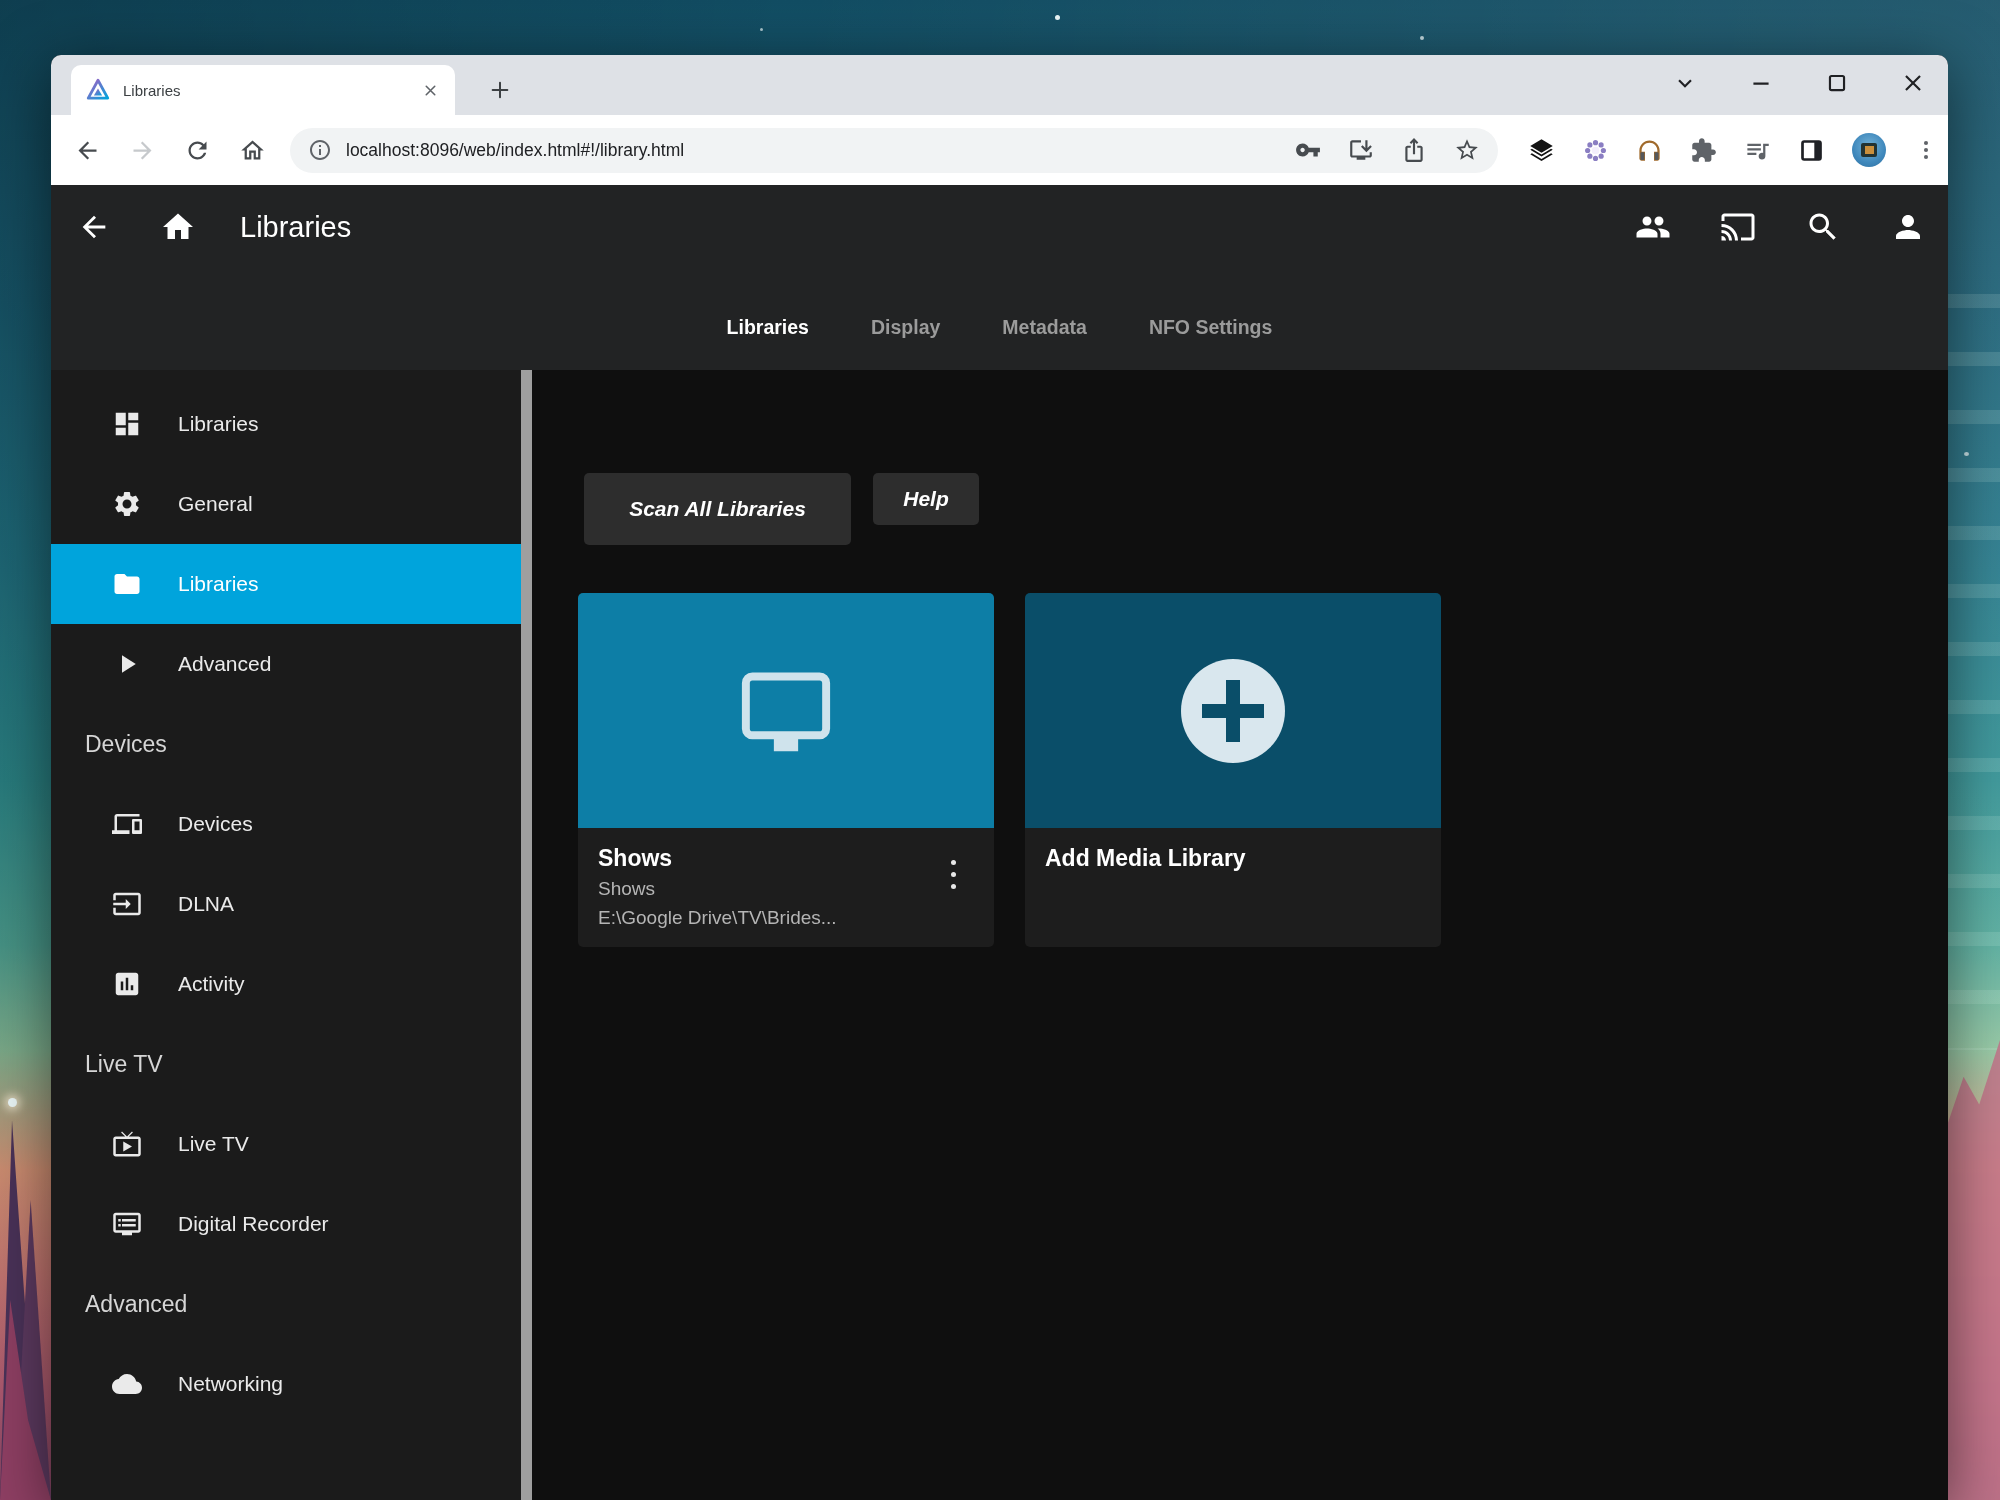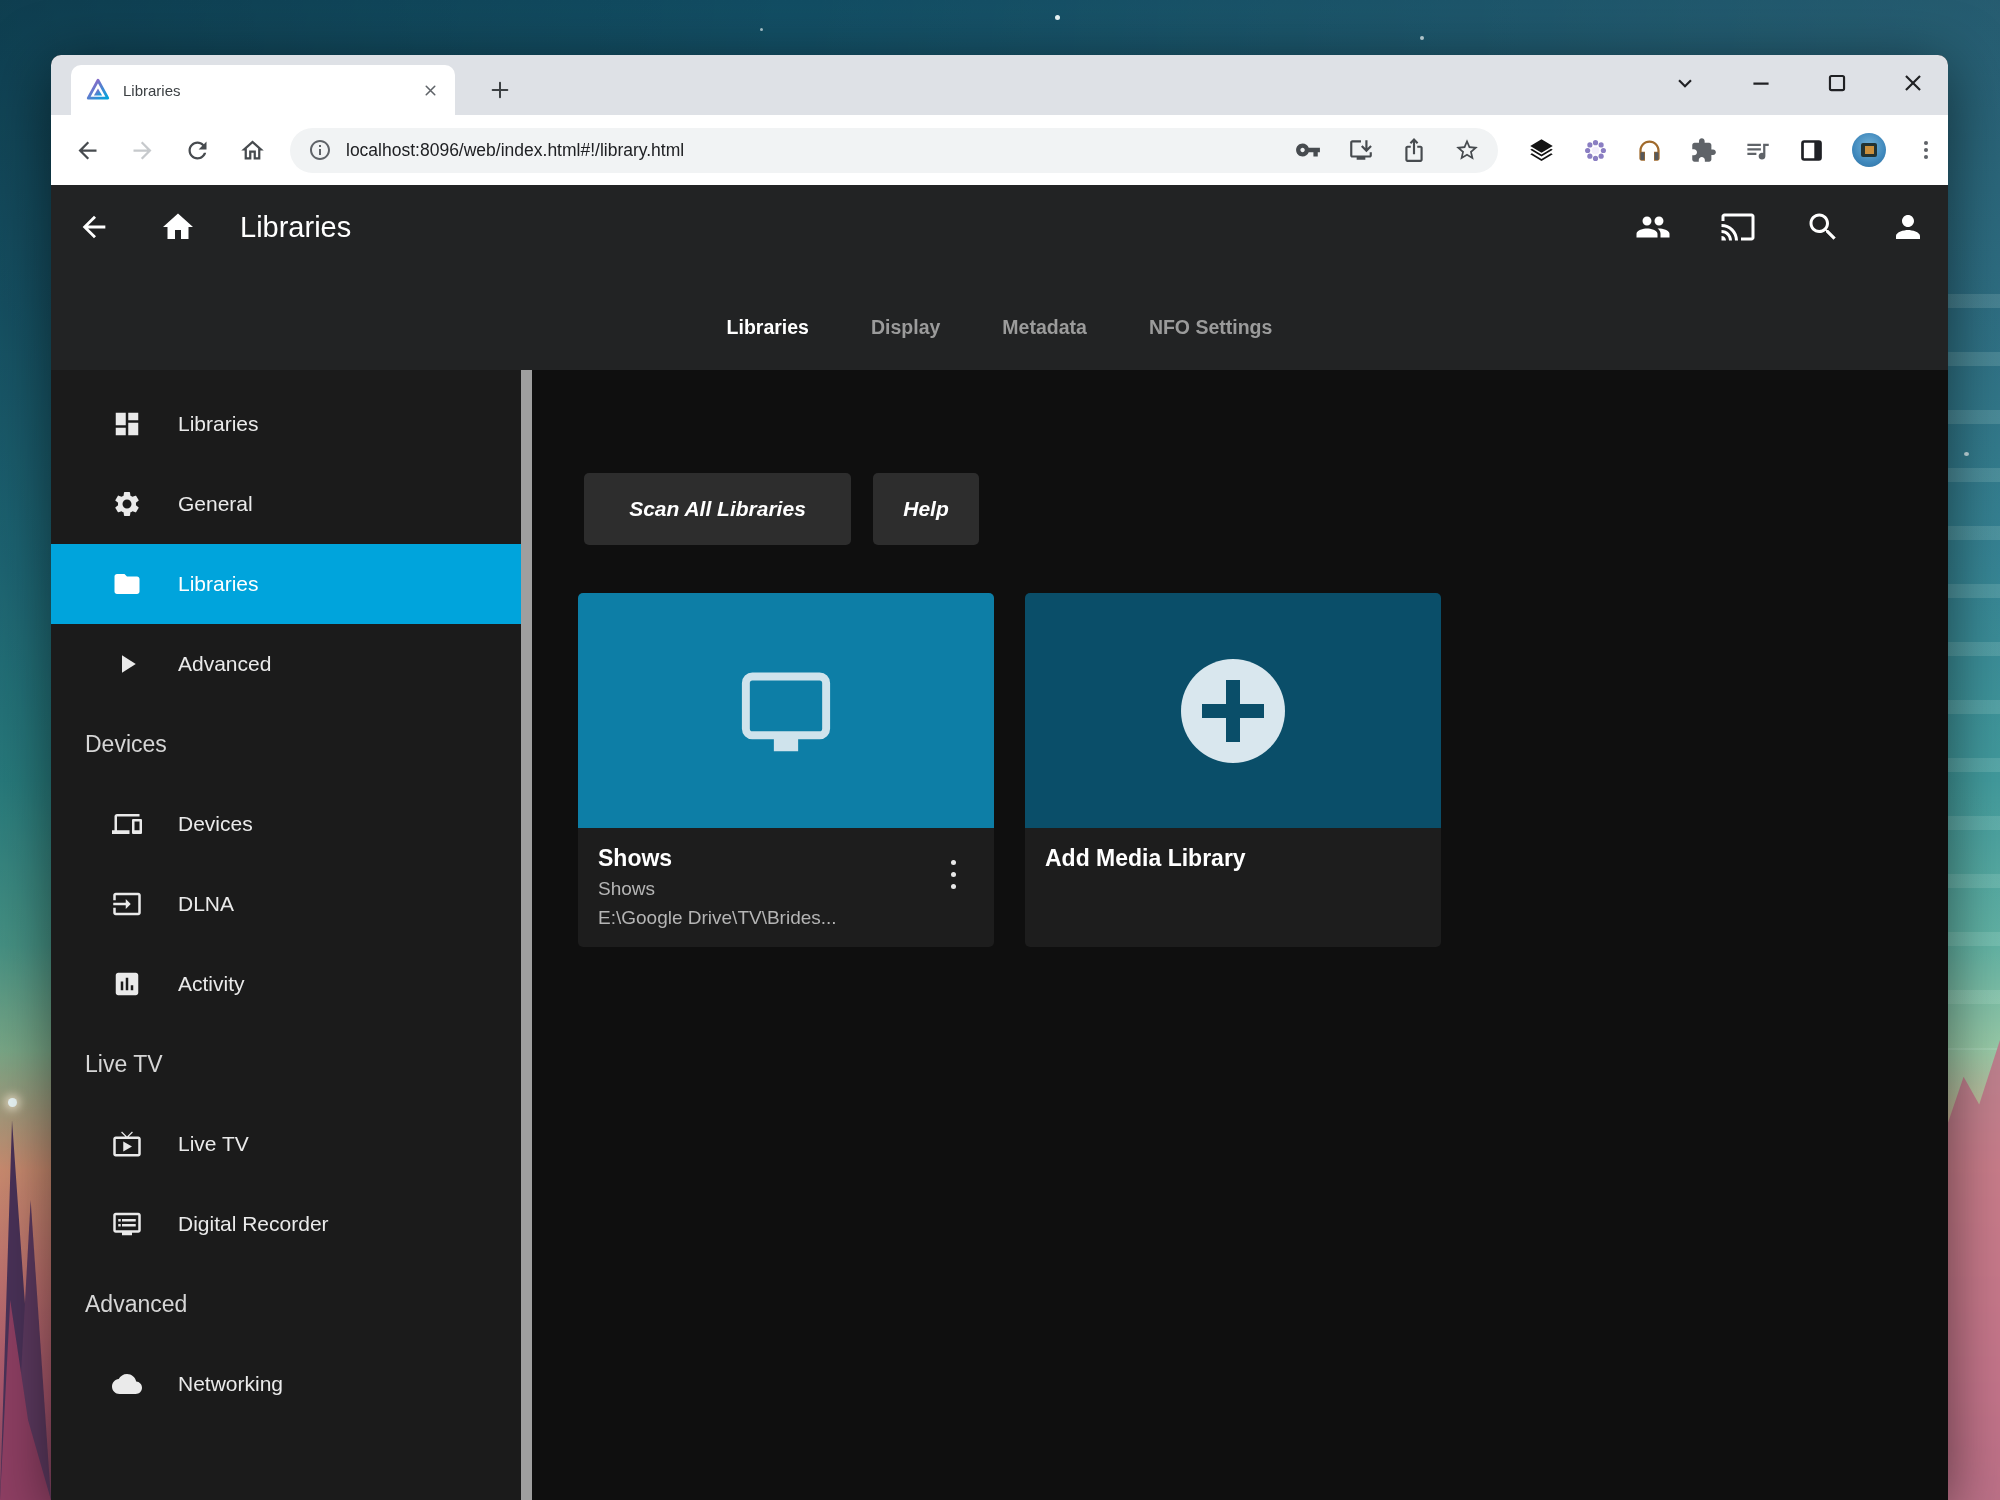--- a/index.html
+++ b/index.html
@@ -63,21 +63,21 @@
   .srow .sicon { width:34px; height:34px; display:flex; align-items:center; justify-content:center; }
   .srow .slabel { margin-left:34px; font-size:21px; color:#eaeaea; }
   .srow.active { background:#00a4dc; }
   .srow.active .slabel { color:#fff; }
   .shead { height:80px; display:flex; align-items:center; padding-left:34px; font-size:23px; color:#d6d6d6; }
   .sscroll { position:absolute; left:470px; top:185px; bottom:0; width:11px; background:#9f9f9f; }
 
   .btn { position:absolute; background:#2d2d2d; border:none; border-radius:5px; color:#fff;
     font-family:"Liberation Sans",sans-serif; font-weight:700; font-size:21px;font-style:italic; }
   .btn-scan { left:533px; top:288px; width:267px; height:72px; }
-  .btn-help { left:822px; top:288px; width:106px; height:72px; }
+  .btn-help { left:822px; top:288px; width:106px; height:52px; }
 
   .card { position:absolute; top:408px; width:416px; height:354px; border-radius:5px; overflow:hidden; }
   .card1 { left:527px; }
   .card2 { left:974px; }
   .card-img { height:235px; display:flex; align-items:center; justify-content:center; }
   .card1 .card-img { background:#0d7ea6; }
   .card2 .card-img { background:#0a4e69; }
   .card-foot { height:119px; background:#1d1d1d; position:relative; padding:15px 20px 8px 20px; }
   .cf-title { font-size:23px; font-weight:600; color:#fff; line-height:31px; }
   .cf-sub { font-size:19px; color:#b5b5b5; line-height:29px; }

